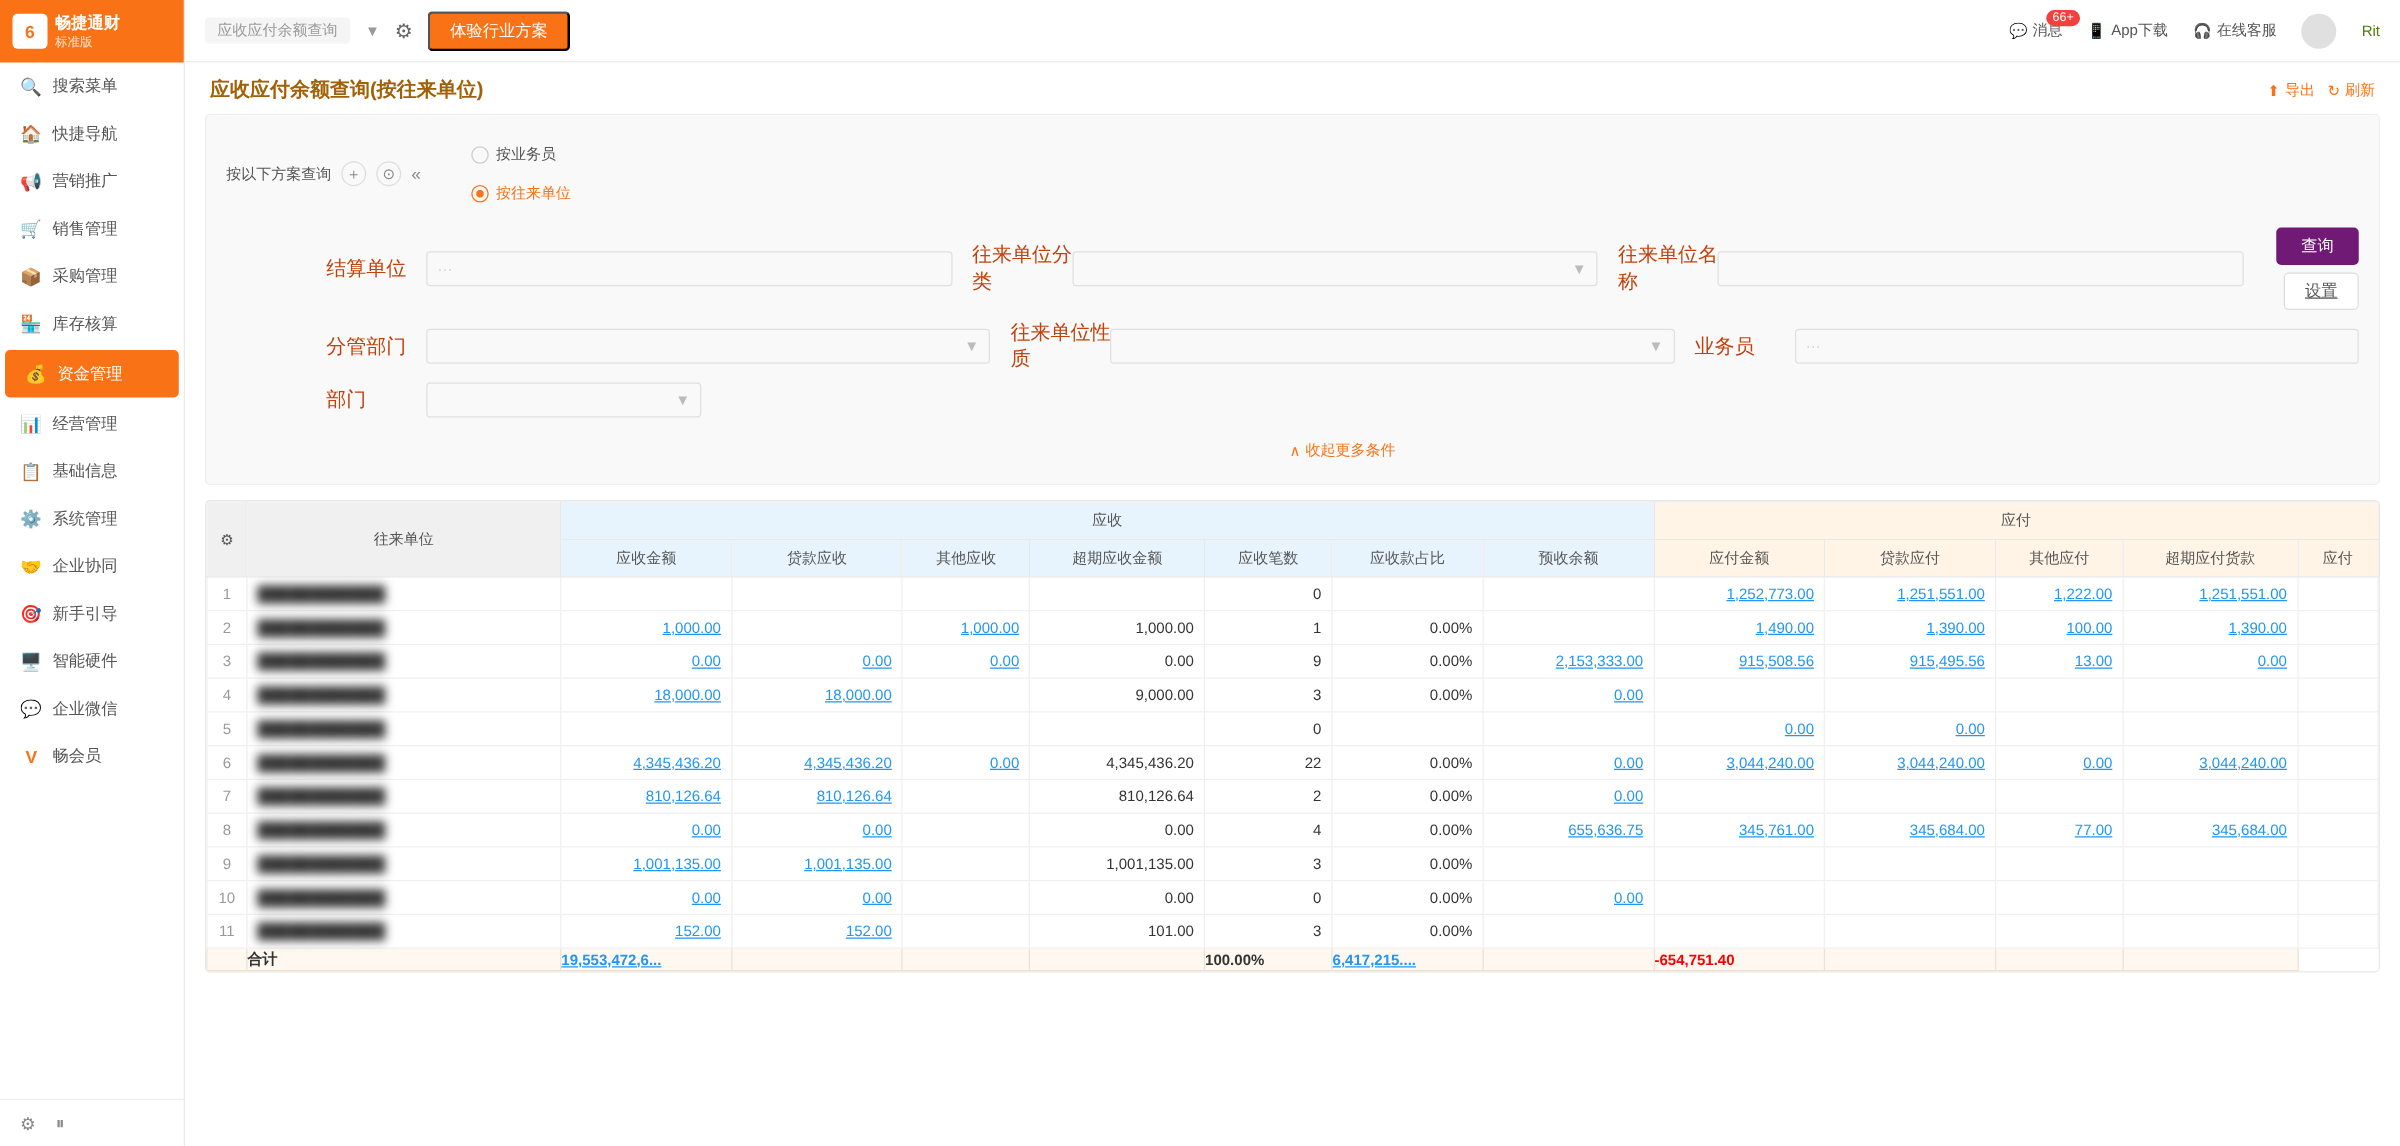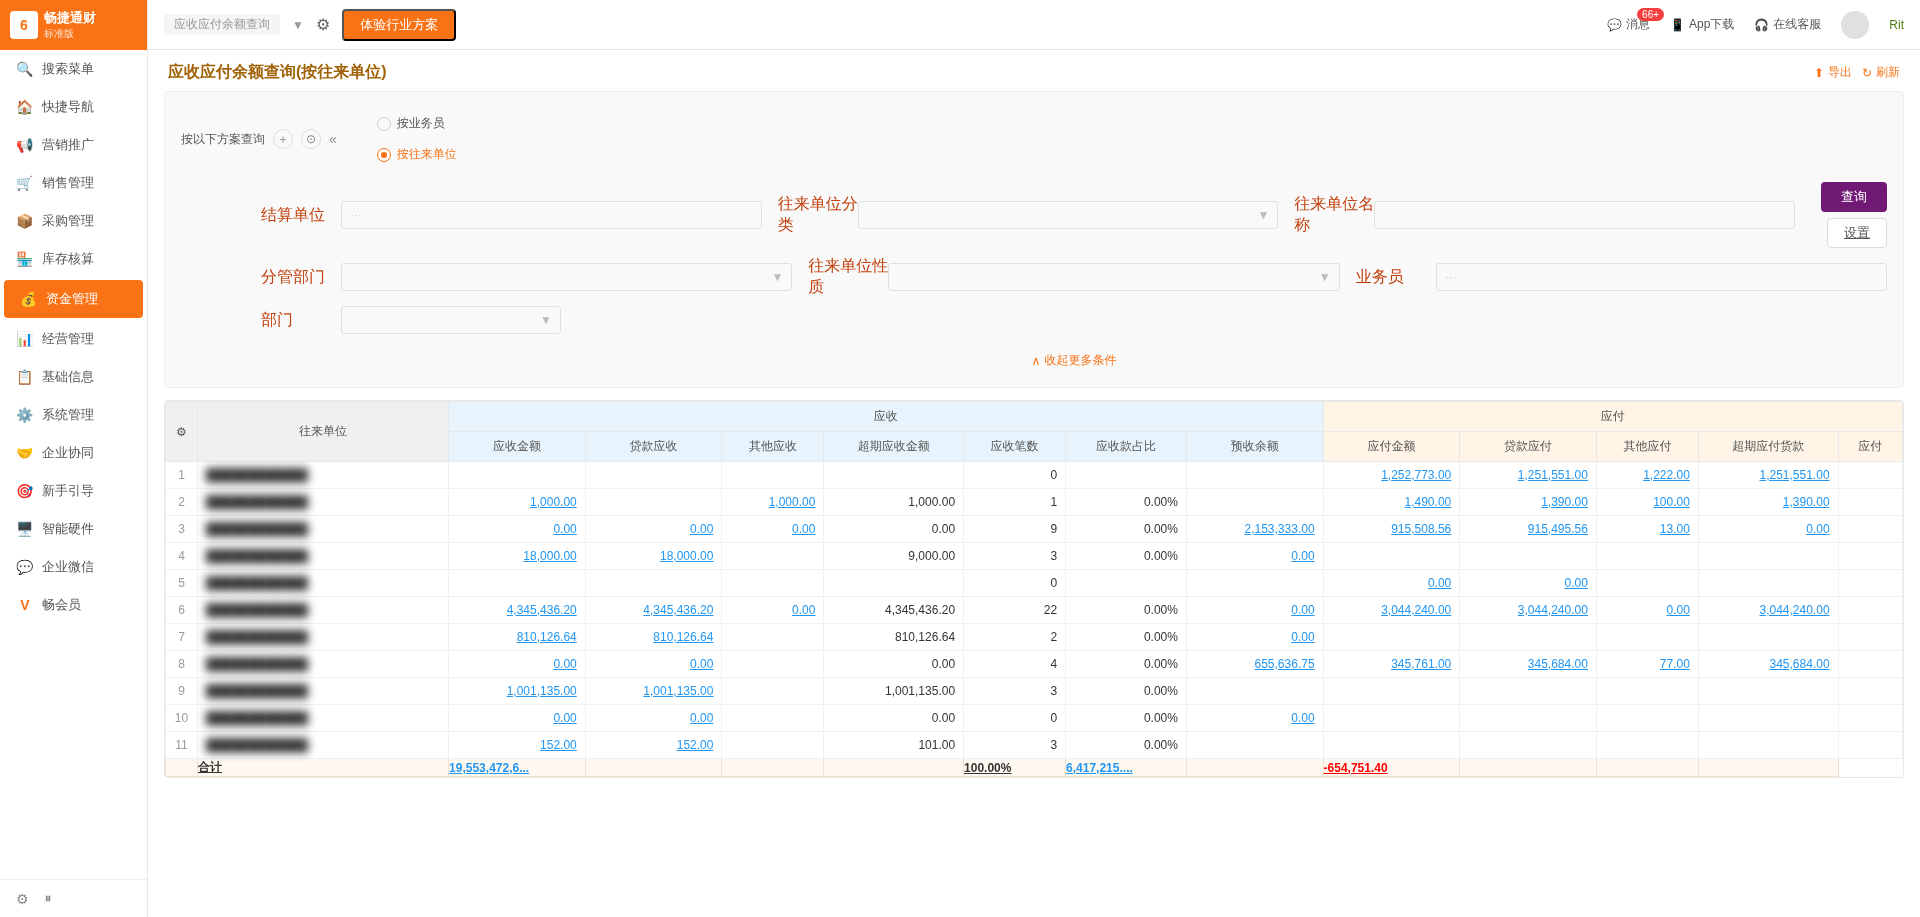--- a/index.html
+++ b/index.html
@@ -74,21 +74,21 @@
 
     
     .table-container { overflow: auto; flex: 1; }
     table { width: 100%; border-collapse: collapse; font-size: 12px; }
     thead tr th { background: #f5f5f5; border: 1px solid #e8e8e8; padding: 6px 8px; text-align: center; font-weight: normal; color: #555; white-space: nowrap; position: sticky; top: 0; z-index: 2; }
     thead tr:first-child th { background: #f0f0f0; font-weight: 500; }
     tbody tr td { border: 1px solid #f0f0f0; padding: 6px 8px; text-align: right; color: #333; white-space: nowrap; }
     tbody tr td:nth-child(2) { text-align: left; }
     tbody tr td:first-child { text-align: center; color: #999; }
     .underline-val { text-decoration: underline; color: #2196F3; cursor: pointer; }
-    .tfoot-row td { background: #fff8f0; border: 1px solid #f0e0d0; font-weight: bold; text-decoration: underline; }
+    .tfoot-row td { background: #fff8f0; border: 1px solid #f0e0d0; font-weight: bold; }
     .tfoot-row td:first-child { color: #333; text-align: center; }
     .blurred { filter: blur(4px); user-select: none; }
     .col-name { min-width: 160px; }
     .negative { color: #f00; }
 
     .query-btn { background: #701a75; color: #fff; border: none; padding: 6px 20px; border-radius: 4px; font-size: 13px; cursor: pointer; }
     .setting-btn { background: #fff; color: #555; border: 1px solid #ddd; padding: 5px 16px; border-radius: 4px; font-size: 13px; cursor: pointer; text-decoration: underline; }
 
     .query-btn-area { display: flex; flex-direction: column; gap: 6px; align-items: flex-end; justify-content: center; padding: 0 0 0 10px; }
   </style>

